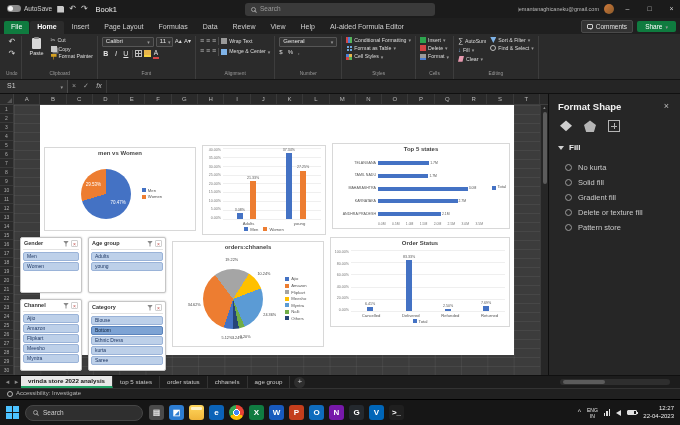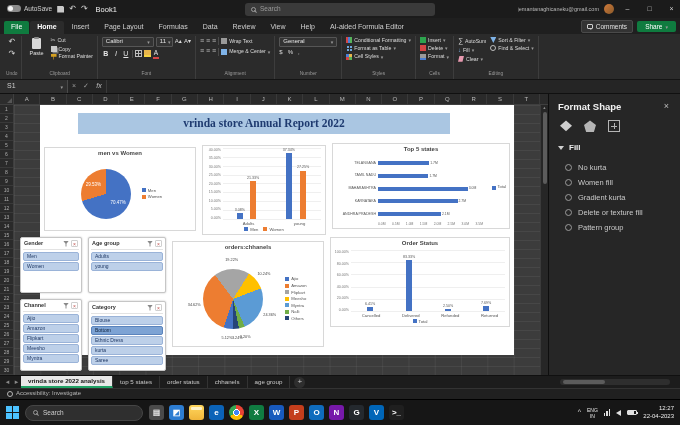--- a/index.html
+++ b/index.html
@@ -499,23 +499,20 @@
           <div class="rowcell">24</div>
           <div class="rowcell">25</div>
           <div class="rowcell">26</div>
           <div class="rowcell">27</div>
           <div class="rowcell">28</div>
           <div class="rowcell">29</div>
           <div class="rowcell">30</div>
         </div>
       <div class="canvas">
         <div class="sheetwhite"></div>
-        <div class="banner">
-          <span>vrinda store Annual Report 2022</span>
-        </div>
         <div class="chartbox c1">
             <div class="ch-title">men vs Women</div>
             <div class="pie-row">
               <div class="pie-wrap" style="height: 56px; width: 56px;">
                 <div class="pie" style="height: 50px; width: 50px; top: 3px; left: 3px; background: conic-gradient(rgb(68, 114, 196) 0%, rgb(68, 114, 196) 70.47%, rgb(237, 125, 49) 70.47%, rgb(237, 125, 49) 100%);"></div>
                 <span class="pie-label" style="left: 40.4039px; top: 37.2948px;">70.47%</span>
                 <span class="pie-label" style="left: 15.5961px; top: 18.7052px;">29.53%</span>
               </div>
               <div class="legend lg-col">
                 <span class="lg-item">
@@ -823,33 +820,33 @@
       <span class="tri"></span>
       <span>Fill</span>
     </div>
     <div class="fs-opts">
         <div class="fs-opt">
           <span class="fs-radio"></span>
           <span>No kurta</span>
         </div>
         <div class="fs-opt">
           <span class="fs-radio"></span>
-          <span>Women fill</span>
+          <span>Solid fill</span>
         </div>
         <div class="fs-opt">
           <span class="fs-radio"></span>
-          <span>Gradient kurta</span>
+          <span>Gradient fill</span>
         </div>
         <div class="fs-opt">
           <span class="fs-radio"></span>
           <span>Delete or texture fill</span>
         </div>
         <div class="fs-opt">
           <span class="fs-radio"></span>
-          <span>Pattern group</span>
+          <span>Pattern store</span>
         </div>
       </div>
   </div>
 </div>
 
 <div class="sheetbar">
   <span class="sh-nav">◂</span>
   <span class="sh-nav">▸</span>
   <div class="sheettabs">
       <div class="sheet-tab active">vrinda store 2022 analysis</div>

